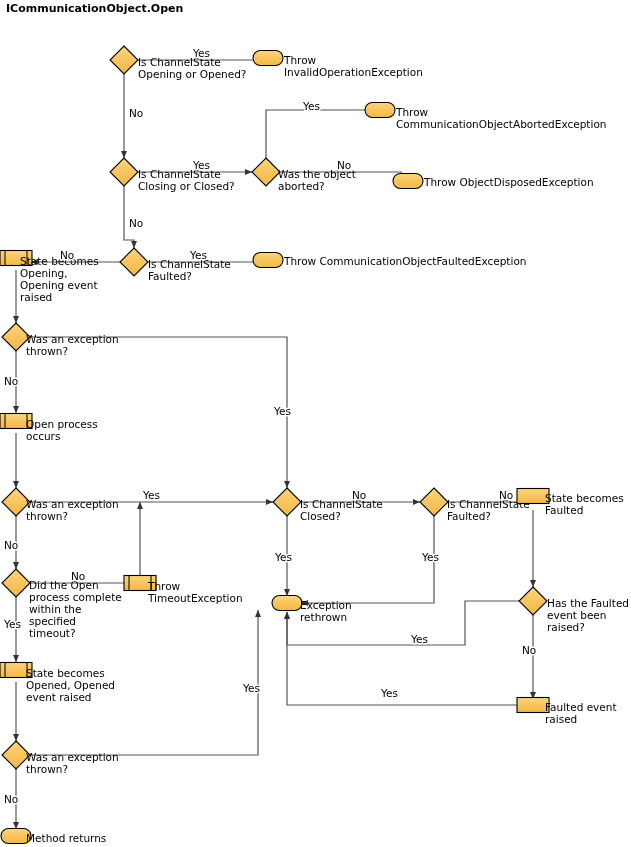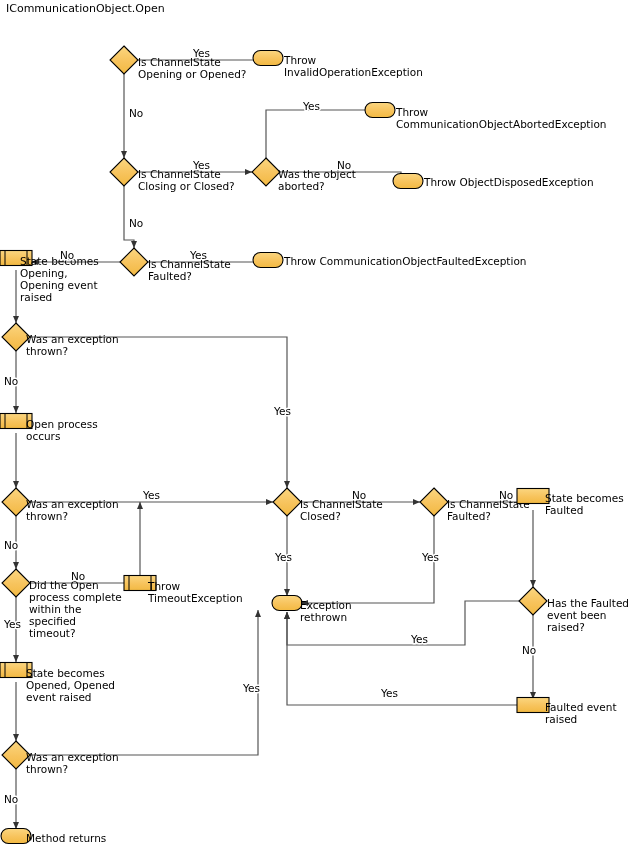--- a/index.html
+++ b/index.html
@@ -12,21 +12,21 @@
     height: 847px;
     position: relative;
     font-family: "DejaVu Sans", sans-serif;
     overflow: hidden;
   }
   #diagram-title {
     position: absolute;
     left: 6px;
     top: 2px;
     font-family: "DejaVu Sans", sans-serif;
-    font-weight: normal;
+    font-weight: bold;
     font-size: 11px;
     color: #000000;
     letter-spacing: 0px;
     white-space: nowrap;
   }
   #flow-svg {
     position: absolute;
     left: 0;
     top: 0;
     width: 631px;

